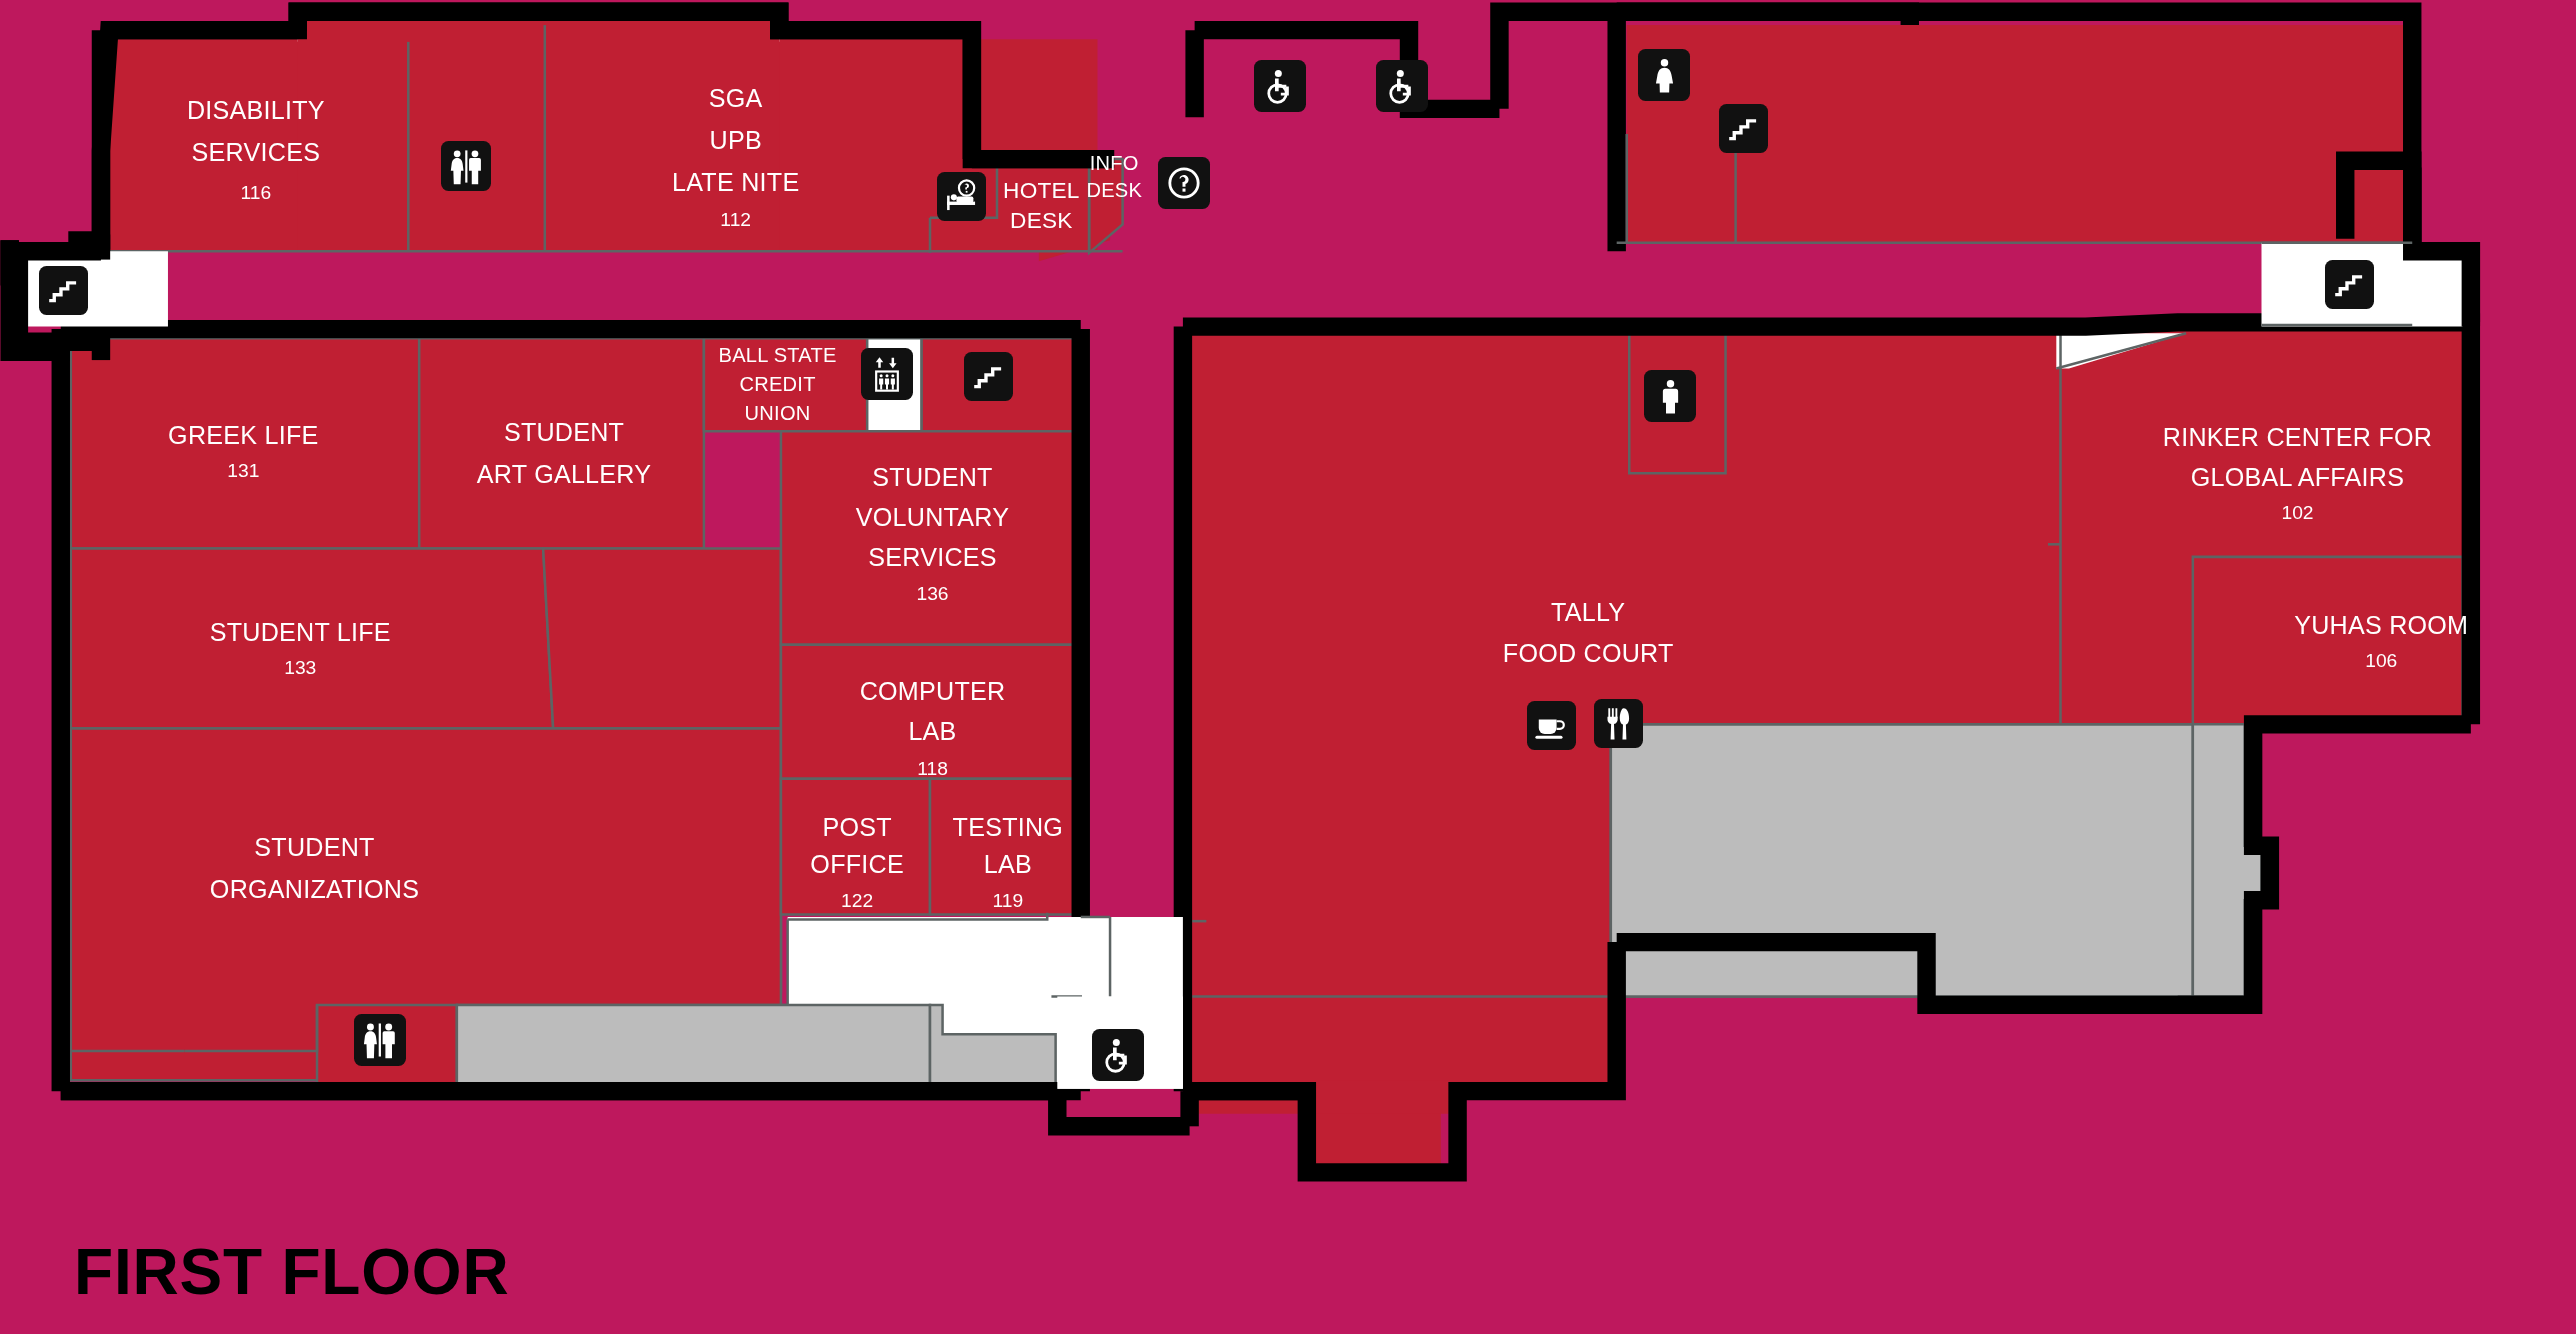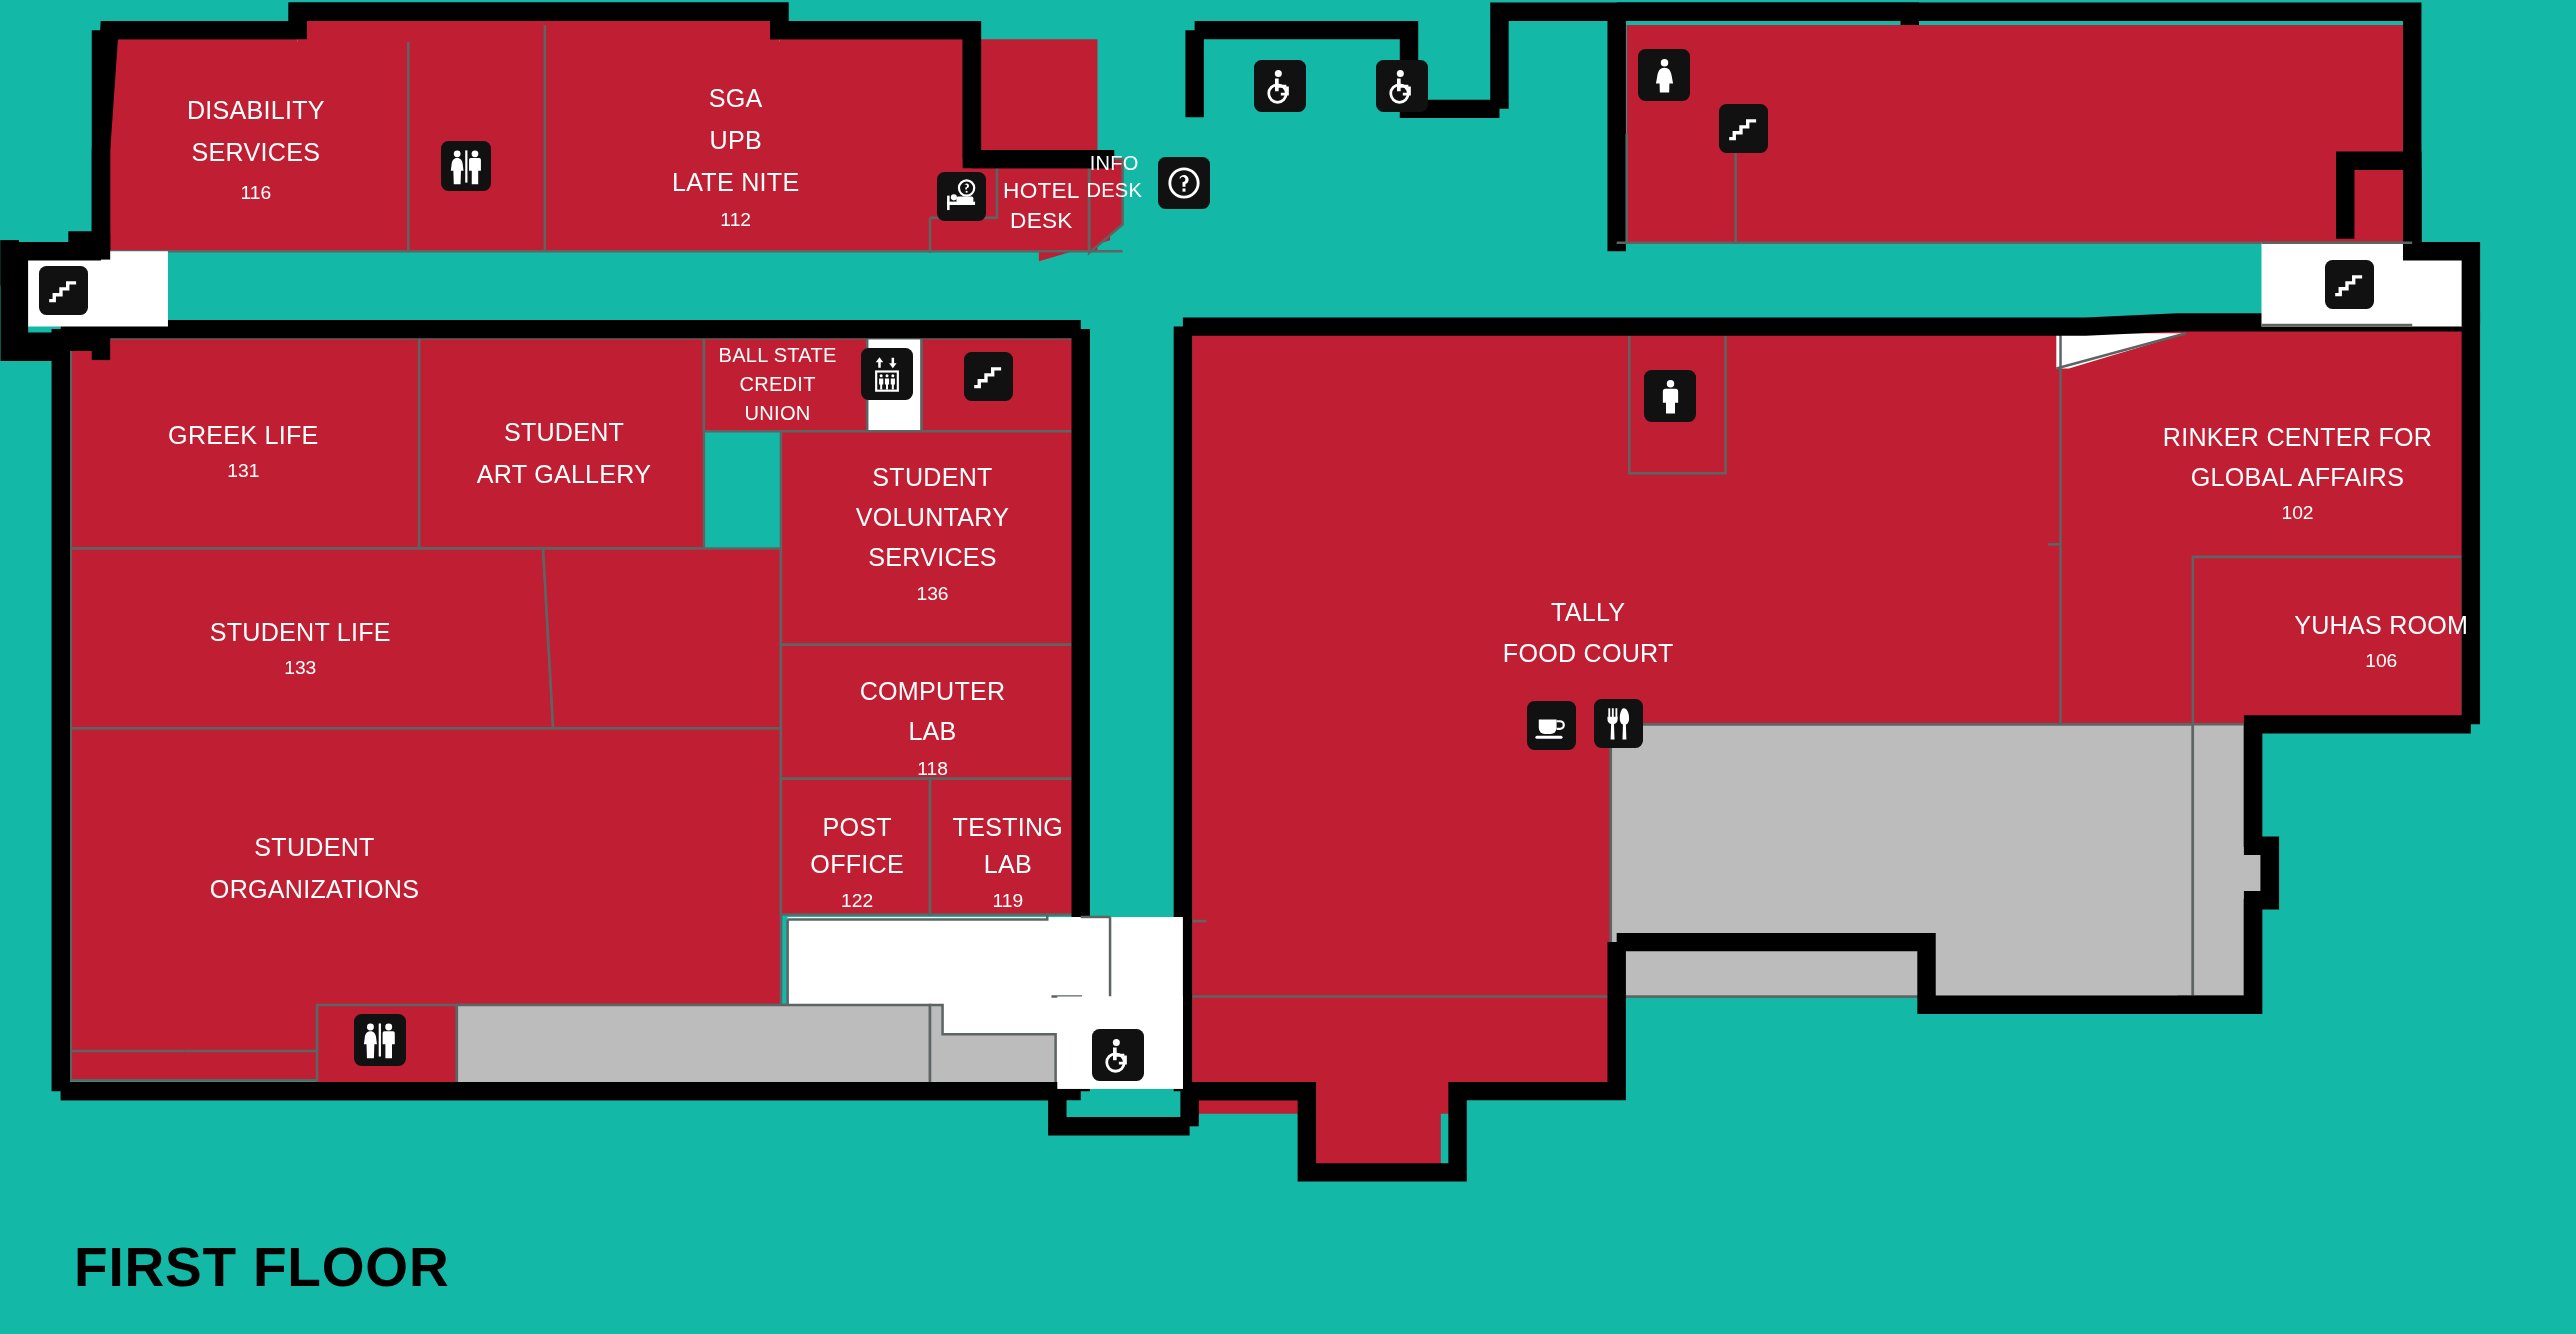--- a/index.html
+++ b/index.html
@@ -8,21 +8,21 @@
     padding: 0;
     background: #ffffff;
   }
   body {
     font-family: "Liberation Sans", sans-serif;
   }
   #map-root {
     position: relative;
     width: 2576px;
     height: 1334px;
-    background: #14b8a6;
+    background: #be185d;
     overflow: hidden;
   }
   svg#floorplan {
     position: absolute;
     left: 0;
     top: 0;
     width: 2576px;
     height: 1334px;
     display: block;
   }
@@ -45,21 +45,21 @@
     font-family: "Liberation Sans", sans-serif;
     font-size: 23px;
     text-anchor: middle;
   }
   .floor-title {
     position: absolute;
     left: 74px;
     top: 1240px;
     font-family: "Liberation Sans", sans-serif;
     font-weight: bold;
-    font-size: 55px;
+    font-size: 64px;
     letter-spacing: 0.8px;
     color: #000000;
     line-height: 1;
     white-space: nowrap;
   }
   .icon {
     position: absolute;
     background: #111111;
     border-radius: 7.5px;
     display: flex;

